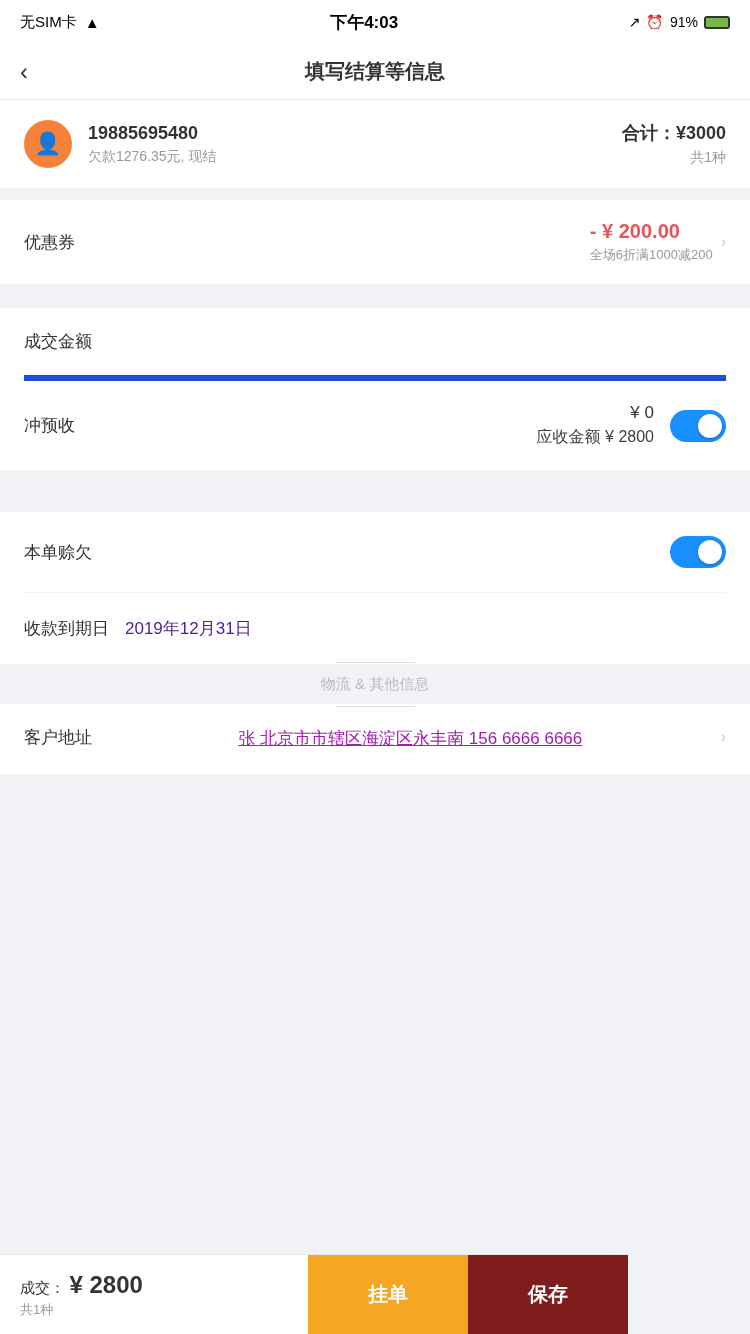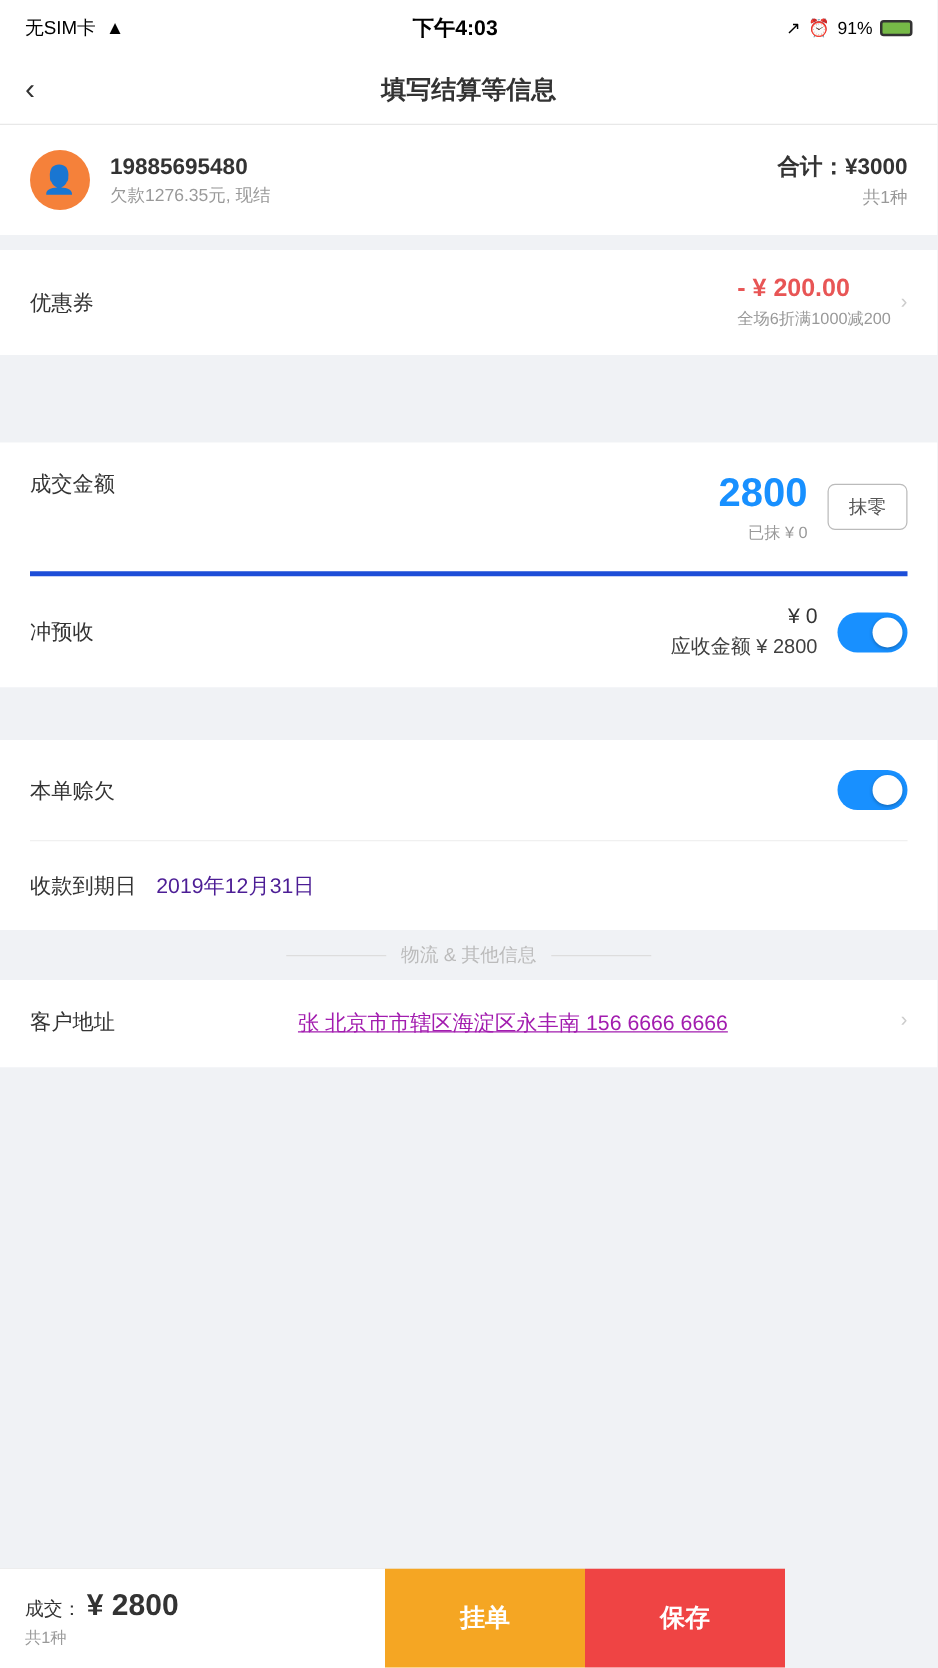--- a/index.html
+++ b/index.html
@@ -108,25 +108,24 @@
     }
 
     
     .deal-section {
       background: #fff;
       padding: 0 24px;
       margin-bottom: 0;
     }
     .deal-row {
       display: flex;
-      align-items: flex-start;
+      align-items: flex-end;
       justify-content: space-between;
       padding: 22px 0;
-      border-bottom: 4px solid #1d4ed8;
-      margin-top: 46px;
+      border-bottom: 6px solid #1d4ed8;
     }
     .deal-label { font-size: 17px; color: #333; }
     .deal-right { display: flex; align-items: center; gap: 16px; }
     .deal-value-wrap { text-align: right; }
     .deal-amount { font-size: 32px; color: #1890ff; font-weight: 700; }
     .deal-sub { font-size: 13px; color: #999; margin-top: 4px; }
     .round-btn {
       border: 1px solid #bbb;
       border-radius: 6px;
       padding: 8px 16px;
@@ -205,20 +204,21 @@
       display: flex;
       align-items: center;
       justify-content: center;
     }
     .logistics-label {
       font-size: 15px;
       color: #bbb;
       display: flex;
       align-items: center;
       gap: 12px;
+      flex-direction: column;
     }
     .logistics-line {
       width: 80px; height: 1px;
       background: #ddd;
       display: inline-block;
     }
 
     
     .address-section {
       background: #fff;
@@ -266,21 +266,21 @@
       font-size: 20px;
       font-weight: 600;
       border: none;
       cursor: pointer;
       display: flex;
       align-items: center;
       justify-content: center;
     }
     .btn-save {
       width: 160px;
-      background: #ef4444;
+      background: #7f1d1d;
       color: #fff;
       font-size: 20px;
       font-weight: 600;
       border: none;
       cursor: pointer;
       display: flex;
       align-items: center;
       justify-content: center;
     }
   </style>
@@ -331,27 +331,20 @@
     </div>
     <span class="chevron">›</span>
   </div>
 </div>
 
 <div class="section-gap"></div>
 
 <div class="deal-section">
   <div class="deal-row">
     <span class="deal-label">成交金额</span>
-    <div class="deal-right">
-      <div class="deal-value-wrap">
-        <div class="deal-amount">2800</div>
-        <div class="deal-sub">已抹  ¥ 0</div>
-      </div>
-      <button class="round-btn">抹零</button>
-    </div>
   </div>
 
   <div class="prepay-row">
     <span class="prepay-label">冲预收</span>
     <div class="prepay-right">
       <div class="prepay-value-wrap">
         <div class="prepay-amount">¥ 0</div>
         <div class="prepay-sub">应收金额 ¥ 2800</div>
       </div>
       <div class="toggle">

